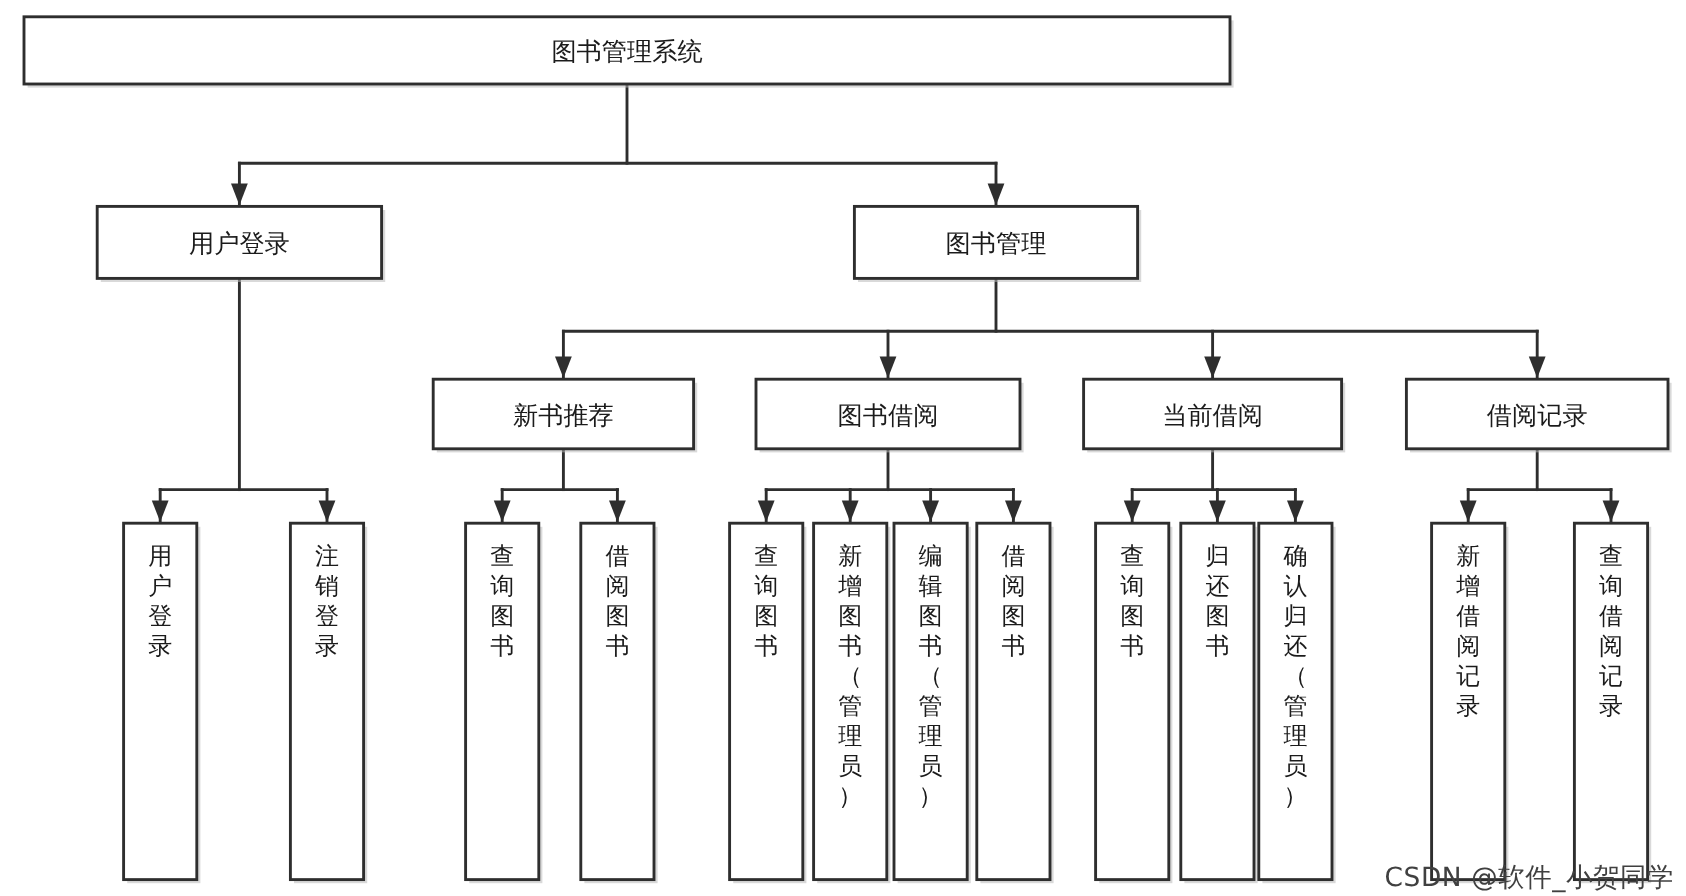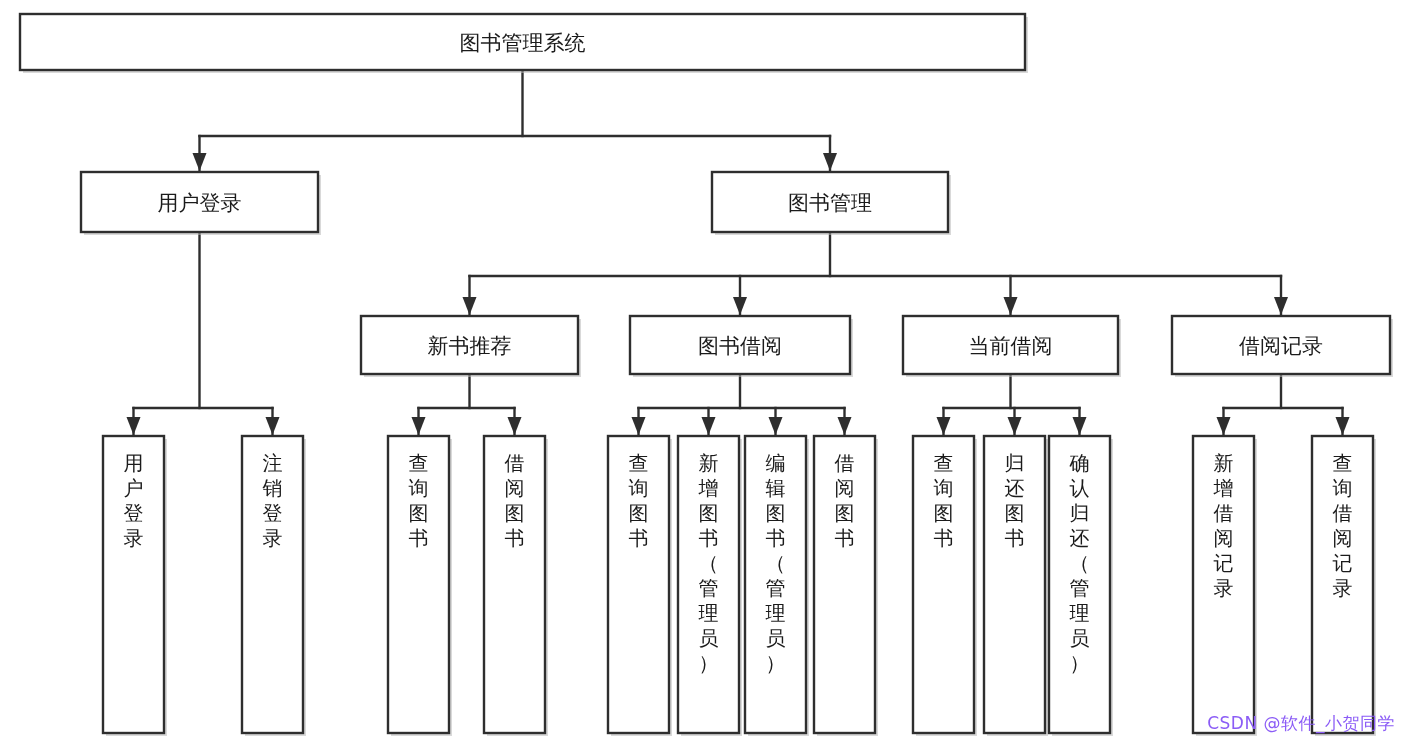--- a/index.html
+++ b/index.html
@@ -35,23 +35,23 @@
   }
   .node-label-v{
     fill:#1b1b1b;
     font-family:"DejaVu Sans","Liberation Sans",sans-serif;
     font-size:20px;
     text-anchor:middle;
   }
   .watermark{
     position:absolute;
     right:10px;
-    bottom:12px;
-    color:#8b5cf6;
-    font-size:17px;
+    bottom:1px;
+    color:#404040;
+    font-size:22px;
     font-family:"DejaVu Sans","Liberation Sans",sans-serif;
     letter-spacing:.5px;
     white-space:nowrap;
     user-select:none;
   }
 </style>
 </head>
 <body>
 
 <svg id="diagram" viewBox="0 0 1405 747">

